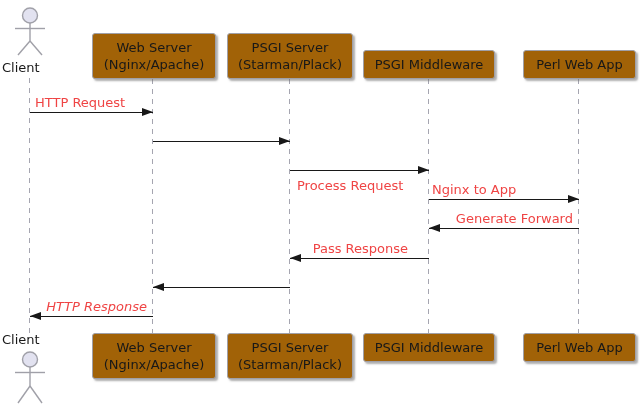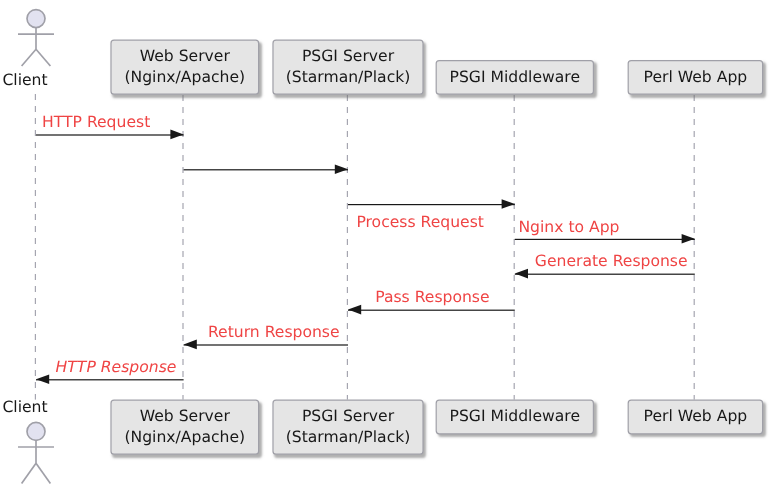--- a/index.html
+++ b/index.html
@@ -8,21 +8,21 @@
     width:641px;height:414px;
     background:#ffffff;
     font-family:"DejaVu Sans","Liberation Sans",sans-serif;
     font-size:13px;color:#181818;
     overflow:hidden;
   }
   
   .pbox{
     position:absolute;
     box-sizing:border-box;
-    background:#e5e5e5;
+    background:#a16207;
     border:1px solid #A0A0A8;
     border-radius:3px;
     box-shadow:2px 2px 2px rgba(110,110,110,0.55);
     display:flex;flex-direction:column;
     align-items:center;justify-content:center;
     text-align:center;line-height:17px;
     white-space:nowrap;
   }
   .pbox span:empty{display:none;}
   
@@ -95,29 +95,28 @@
   <div class="ah r" style="left:279px;top:137px;"></div>
 
   <div class="msg-label" style="left:297px;top:153px;margin-top:25px;">Process Request</div>
   <div class="msg-line" style="left:290px;top:170px;width:139px;"></div>
   <div class="ah r" style="left:418px;top:166px;"></div>
 
   <div class="msg-label" style="left:432px;top:182px;">Nginx to App</div>
   <div class="msg-line" style="left:429px;top:199px;width:150px;"></div>
   <div class="ah r" style="left:568px;top:195px;"></div>
 
-  <div class="msg-label" style="right:68px;top:211px;">Generate Response</div>
+  <div class="msg-label" style="right:68px;top:211px;">Generate Forward</div>
   <div class="msg-line" style="left:429px;top:228px;width:150px;"></div>
   <div class="ah l" style="left:429px;top:224px;"></div>
 
   <div class="msg-label" style="right:233px;top:241px;">Pass Response</div>
   <div class="msg-line" style="left:290px;top:258px;width:139px;"></div>
   <div class="ah l" style="left:290px;top:254px;"></div>
 
-  <div class="msg-label" style="right:358px;top:270px;">Return Response</div>
   <div class="msg-line" style="left:153px;top:287px;width:137px;"></div>
   <div class="ah l" style="left:153px;top:283px;"></div>
 
   <div class="msg-label" style="right:494px;top:299px;font-style:italic;">HTTP Response</div>
   <div class="msg-line" style="left:30px;top:316px;width:123px;"></div>
   <div class="ah l" style="left:30px;top:312px;"></div>
 
   <div class="pbox" style="left:92px;top:333px;width:124px;height:46px;">
     <span>Web Server</span>
     <span>(Nginx/Apache)</span>

